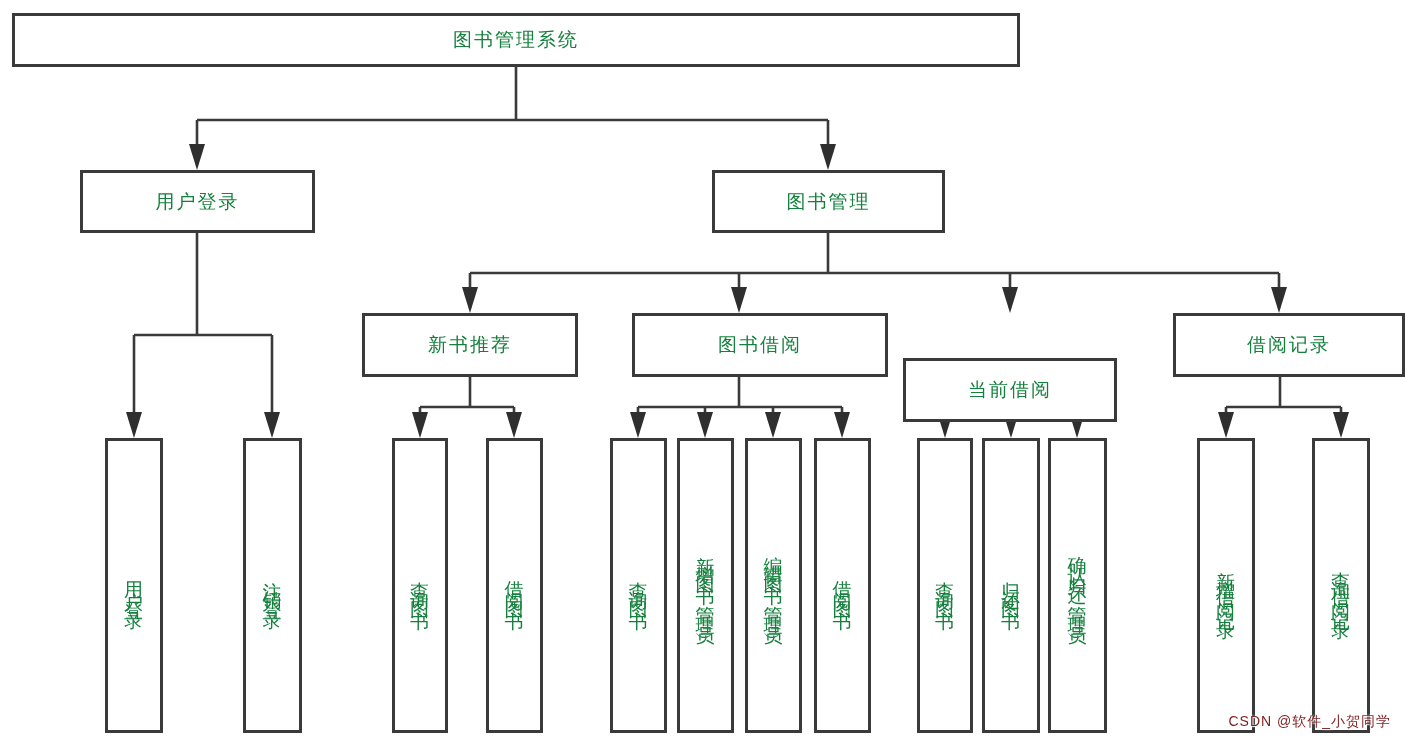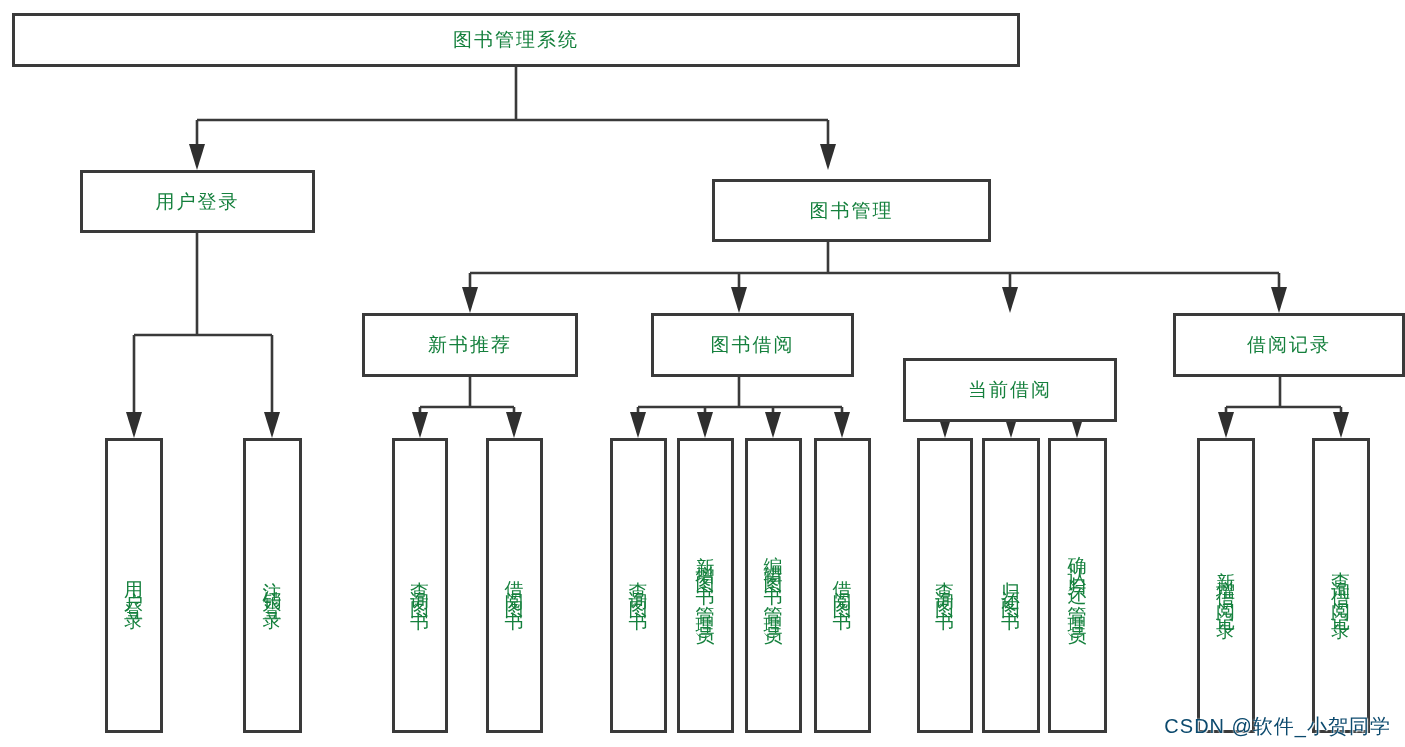--- a/index.html
+++ b/index.html
@@ -34,23 +34,23 @@
     writing-mode: vertical-rl;
     text-orientation: mixed;
     letter-spacing: 10px;
     line-height: 1;
     font-size: 19px;
   }
   .watermark {
     position: absolute;
     right: 14px;
     top: 713px;
-    font-size: 20px;
+    font-size: 14px;
     letter-spacing: 1px;
-    color: #0c4a6e;
+    color: #7f1d1d;
     text-shadow: 0 0 2px #ffffff, 1px 1px 1px #ffffff;
     white-space: nowrap;
   }
 </style>
 </head>
 <body>
 
 <div class="canvas">
 
   <svg class="wires" viewBox="0 0 1405 747" xmlns="http://www.w3.org/2000/svg">
@@ -82,24 +82,24 @@
       <polygon points="1003,412 1019,412 1011,438"></polygon>
       <polygon points="1069,412 1085,412 1077,438"></polygon>
       <polygon points="1218,412 1234,412 1226,438"></polygon>
       <polygon points="1333,412 1349,412 1341,438"></polygon>
     </g>
   </svg>
 
   <div class="node" style="left:12px; top:13px; width:1008px; height:54px;">图书管理系统</div>
 
   <div class="node" style="left:80px; top:170px; width:235px; height:63px;">用户登录</div>
-  <div class="node" style="left:712px; top:179px; width:279px; height:63px;">图书管理</div>
+  <div class="node" style="left:712px; top:170px; width:233px; height:63px;">图书管理</div>
 
   <div class="node" style="left:362px; top:313px; width:216px; height:64px;">新书推荐</div>
-  <div class="node" style="left:651px; top:313px; width:203px; height:64px;">图书借阅</div>
+  <div class="node" style="left:632px; top:313px; width:256px; height:64px;">图书借阅</div>
   <div class="node" style="left:903px; top:313px; width:214px; height:64px;margin-top:45px;">当前借阅</div>
   <div class="node" style="left:1173px; top:313px; width:232px; height:64px;">借阅记录</div>
 
   <div class="node leaf" style="left:105px; top:438px; width:58px; height:295px;">用户登录</div>
   <div class="node leaf" style="left:243px; top:438px; width:59px; height:295px;">注销登录</div>
 
   <div class="node leaf" style="left:392px; top:438px; width:56px; height:295px;">查询图书</div>
   <div class="node leaf" style="left:486px; top:438px; width:57px; height:295px;">借阅图书</div>
 
   <div class="node leaf" style="left:610px; top:438px; width:57px; height:295px;">查询图书</div>

